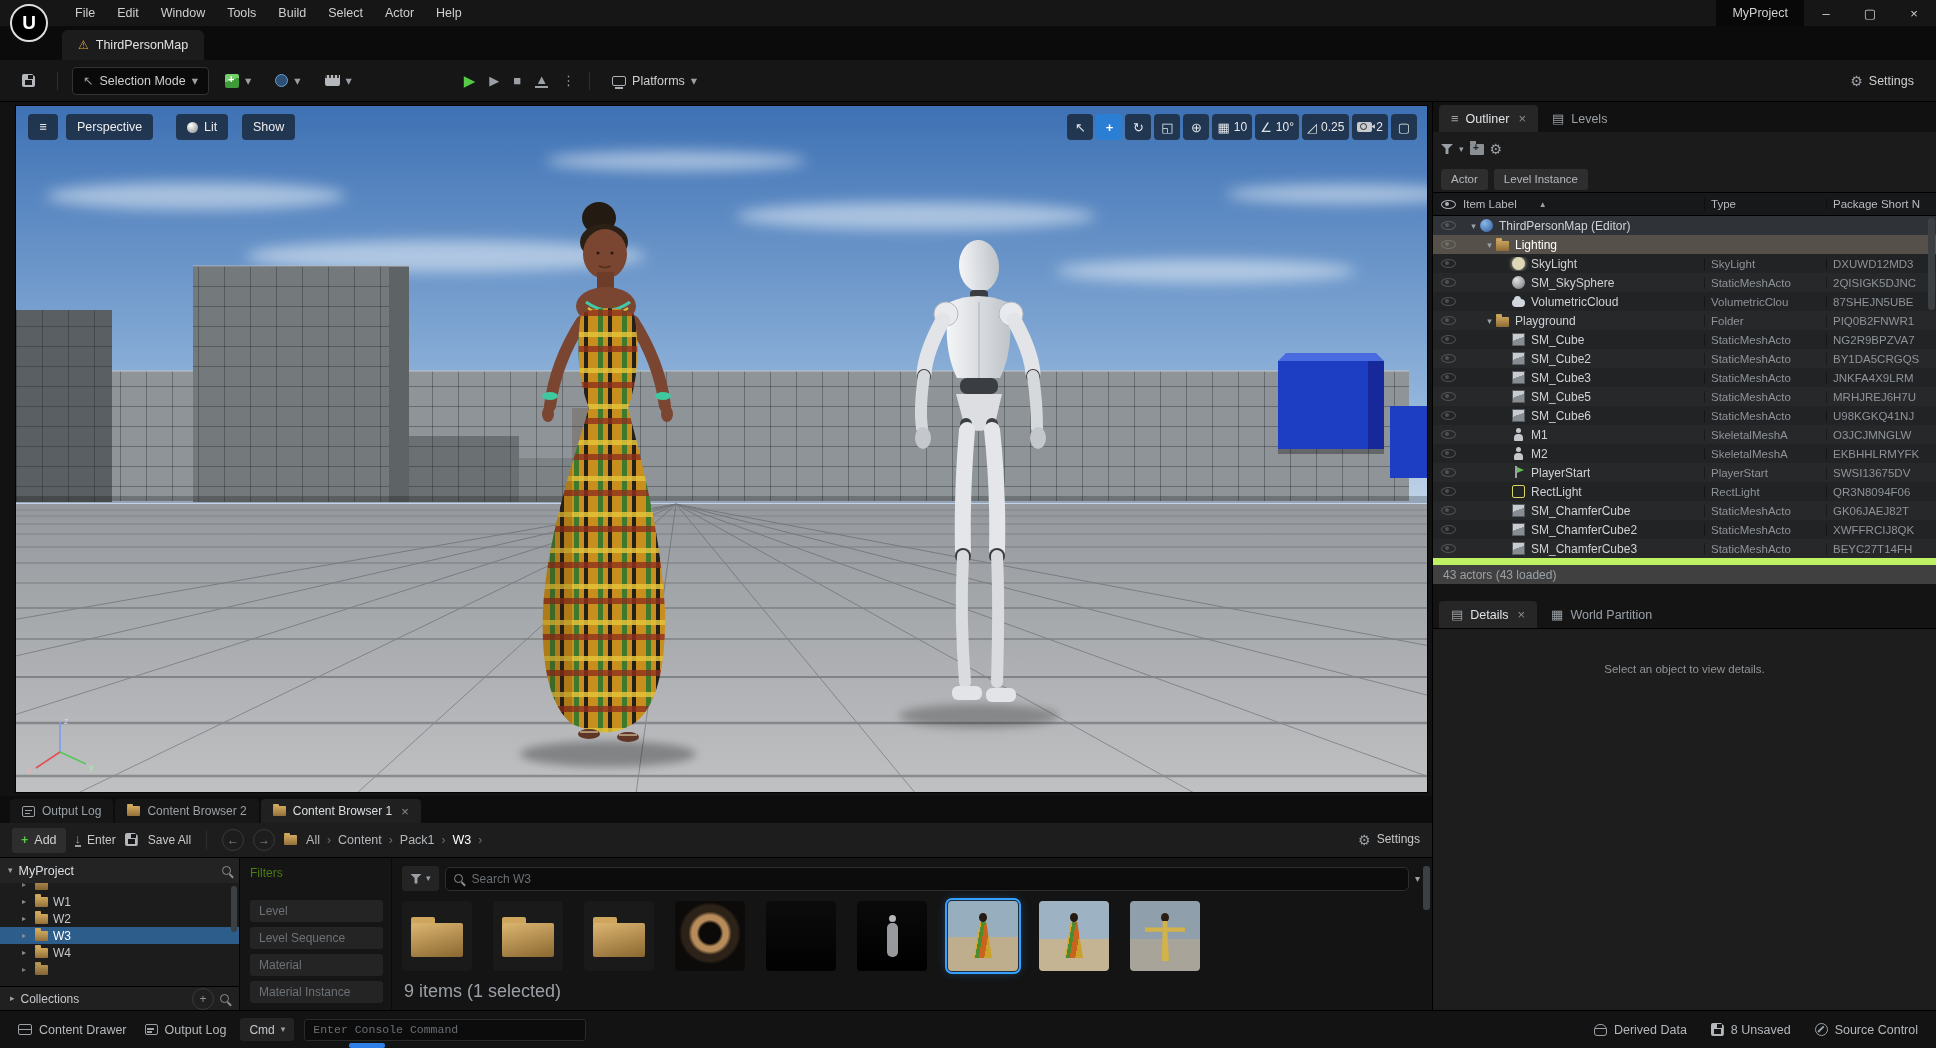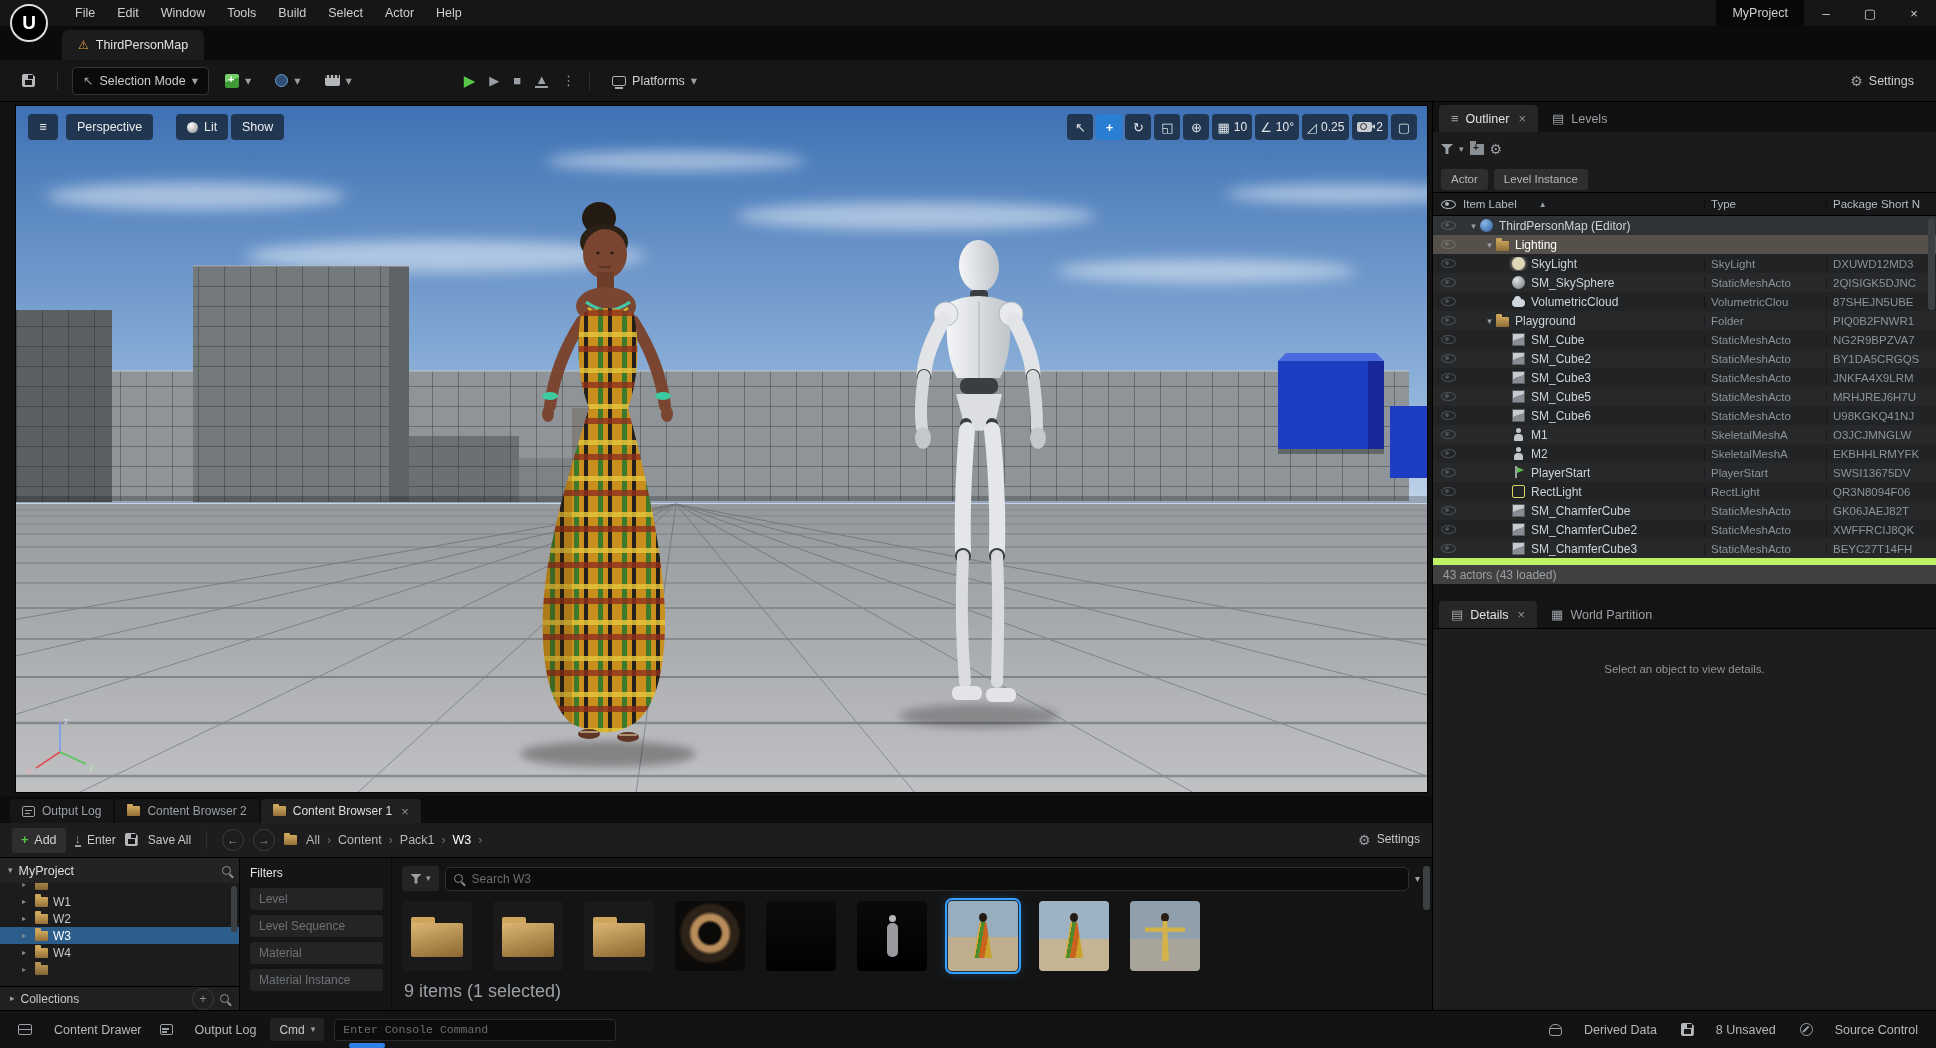--- a/index.html
+++ b/index.html
@@ -144,21 +144,21 @@
   #cb-sources{width:240px;background:#1c1c1c;border-right:1px solid #050505;position:relative;overflow:hidden}
   #src-hdr{height:25px;display:flex;align-items:center;gap:6px;padding:0 8px;background:#232323;color:#dcdfe2;font-size:12.5px}
   #cb-tree{height:100px;overflow:hidden;padding-top:2px}
   .trow{display:flex;align-items:center;gap:5px;height:17px;padding-left:22px;color:#c4c8cc;font-size:12px}
   .trow.sel{background:#2d5d8a;color:#fff}
   .trow.partial{opacity:.85}
   .trow.partial:first-child{margin-top:-9px}
   .texp{color:#8a8f94;font-size:8px;width:8px}
   #collections{position:absolute;left:0;bottom:0;width:100%;height:24px;background:#202020;border-top:1px solid #000;display:flex;align-items:center;gap:6px;padding:0 10px;color:#c4c8cc;font-size:12px}
   #cb-filters{width:152px;padding:8px 8px 0 10px;border-right:1px solid #0a0a0a}
-  #filters-title{color:#e5e5e5;font-size:12px;margin-bottom:8px}
+  #filters-title{color:#4d7c0f;font-size:12px;margin-bottom:20px}
   .fpill{height:22px;background:#242424;border-radius:3px;display:flex;align-items:center;padding:0 9px;color:#6d7277;font-size:12px;margin-bottom:5px}
   #cb-assets{flex:1;position:relative;background:#141414;padding:8px 12px 0 10px}
   #asset-search-row{display:flex;align-items:center;gap:6px}
   .funnel-btn{height:25px;background:#242424;border-radius:3px;display:flex;align-items:center;gap:4px;padding:0 8px}
   #cb-search{width:500px;height:25px}
   #asset-grid{display:flex;gap:21px;margin-top:10px}
   .thumb{width:70px;height:70px;border-radius:4px;background:#202020;position:relative;overflow:hidden;flex:none}
   .thumb.selected{outline:2px solid #35a0ff;outline-offset:1px;box-shadow:0 0 12px rgba(53,160,255,.45)}
   .k-folder{background:#1a1a1a}
   .k-folder::before{content:"";position:absolute;left:9px;top:16px;width:24px;height:7px;background:#cda55c;border-radius:2px 2px 0 0}
@@ -174,21 +174,21 @@
   .k-char-a::after,.k-char-b::after{content:"";position:absolute;left:26px;top:21px;width:18px;height:36px;background:linear-gradient(100deg,#d8a82a 0 30%,#4e8a2e 30% 45%,#c9641f 45% 68%,#caa22a 68%);clip-path:polygon(32% 0,68% 0,100% 100%,0 100%)}
   .k-char-c{background:linear-gradient(#8fa0ac 0 55%,#a8a49a 55%)}
   .k-char-c::before{background:#2a1e14}
   .k-char-c::after{content:"";position:absolute;left:15px;top:20px;width:40px;height:40px;background:#d4b24a;clip-path:polygon(44% 0,56% 0,56% 16%,100% 16%,100% 27%,56% 27%,60% 100%,42% 100%,44% 27%,0 27%,0 16%,44% 16%)}
   #asset-status{position:absolute;left:12px;bottom:8px;color:#9aa0a6;font-size:18px}
   #asset-scroll{position:absolute;right:2px;top:8px;width:7px;height:44px;border-radius:3px;background:#3d4043}
   #src-scroll{position:absolute;right:2px;top:28px;width:6px;height:46px;border-radius:3px;background:#3d4043}
 
   
   #statusbar{position:absolute;left:0;top:1010px;width:1936px;height:38px;background:#131313;border-top:1px solid #000;display:flex;align-items:center;gap:10px;padding:0 14px}
-  .sb-item{display:flex;align-items:center;gap:22px;color:#b4b8bc;font-size:12.5px;padding:0 4px}
+  .sb-item{display:flex;align-items:center;gap:7px;color:#b4b8bc;font-size:12.5px;padding:0 4px}
   #cmd-btn{height:23px;background:#232323;border-radius:3px;display:flex;align-items:center;gap:6px;padding:0 9px;color:#c4c8cc;font-size:12px}
   #console-input{width:282px;height:22px;background:#0c0c0c;border:1px solid #2a2a2a;border-radius:3px;color:#c8c8c8;font-family:"Liberation Mono",monospace;font-size:11.5px;padding:0 8px}
   #sb-right{margin-left:auto;display:flex;align-items:center;gap:16px}
   #progress-sliver{position:absolute;left:349px;top:1043px;width:36px;height:5px;background:#2f7fe8;border-radius:2px}
 </style>
 </head>
 <body>
 
 <div id="logo">
     <span>U</span>
@@ -424,21 +424,21 @@
   <div class="vp-pill" style="left:12px;width:30px;justify-content:center;padding:0">
         <span>≡</span>
       </div>
   <div class="vp-pill" style="left:50px">
         <span>Perspective</span>
       </div>
   <div class="vp-pill" style="left:160px">
         <span class="litdot"></span>
         <span>Lit</span>
       </div>
-  <div class="vp-pill" style="left:215px">
+  <div class="vp-pill" style="left:226px">
         <span>Show</span>
       </div>
 
   <div id="vp-tools">
     <span class="vp-tool">
           <span>↖</span>
         </span>
     <span class="vp-tool on">
           <span style="font-weight:bold">+</span>
         </span>

